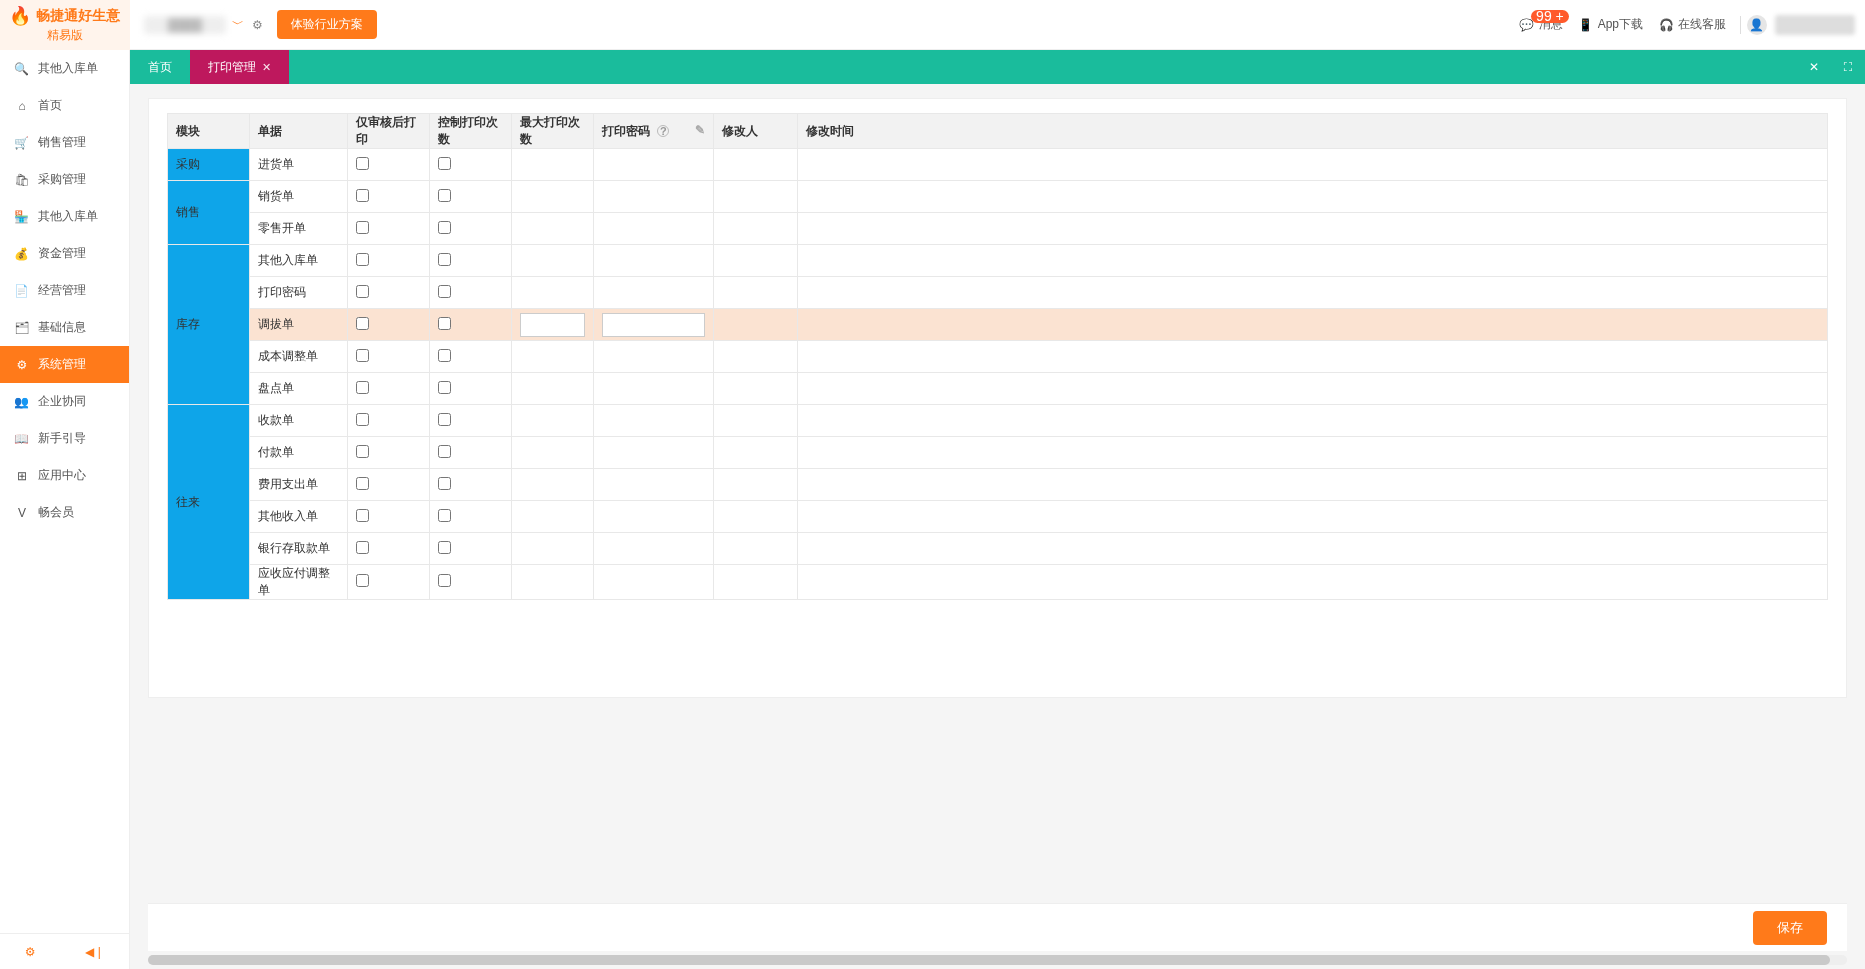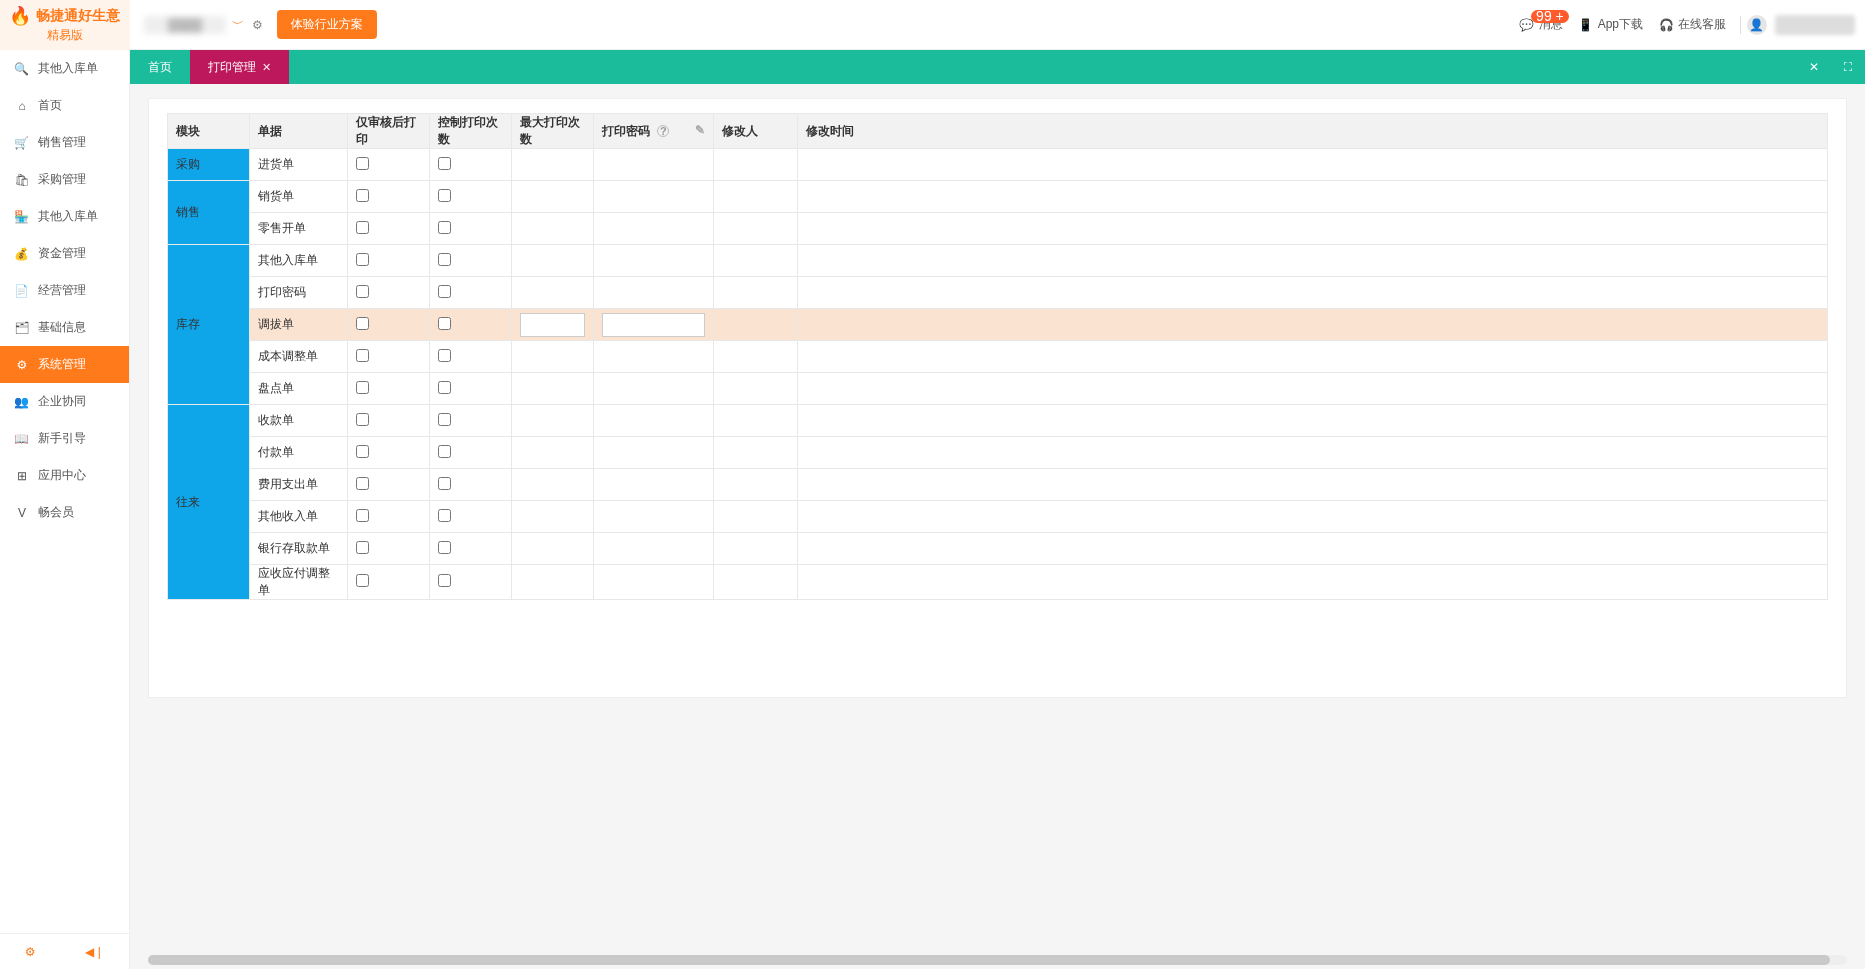--- a/index.html
+++ b/index.html
@@ -343,19 +343,22 @@
                   <td></td>
                   <td></td>
                   <td></td>
                   <td></td>
                 </tr>
               </tbody>
           </table>
         </div>
       </div>
 
+      <div class="footer">
+        <button class="btn-save">保存</button>
+      </div>
 
       <div class="hscroll">
         <div class="thumb"></div>
       </div>
     </div>
   </div>
 </div>
 
 </body></html>

